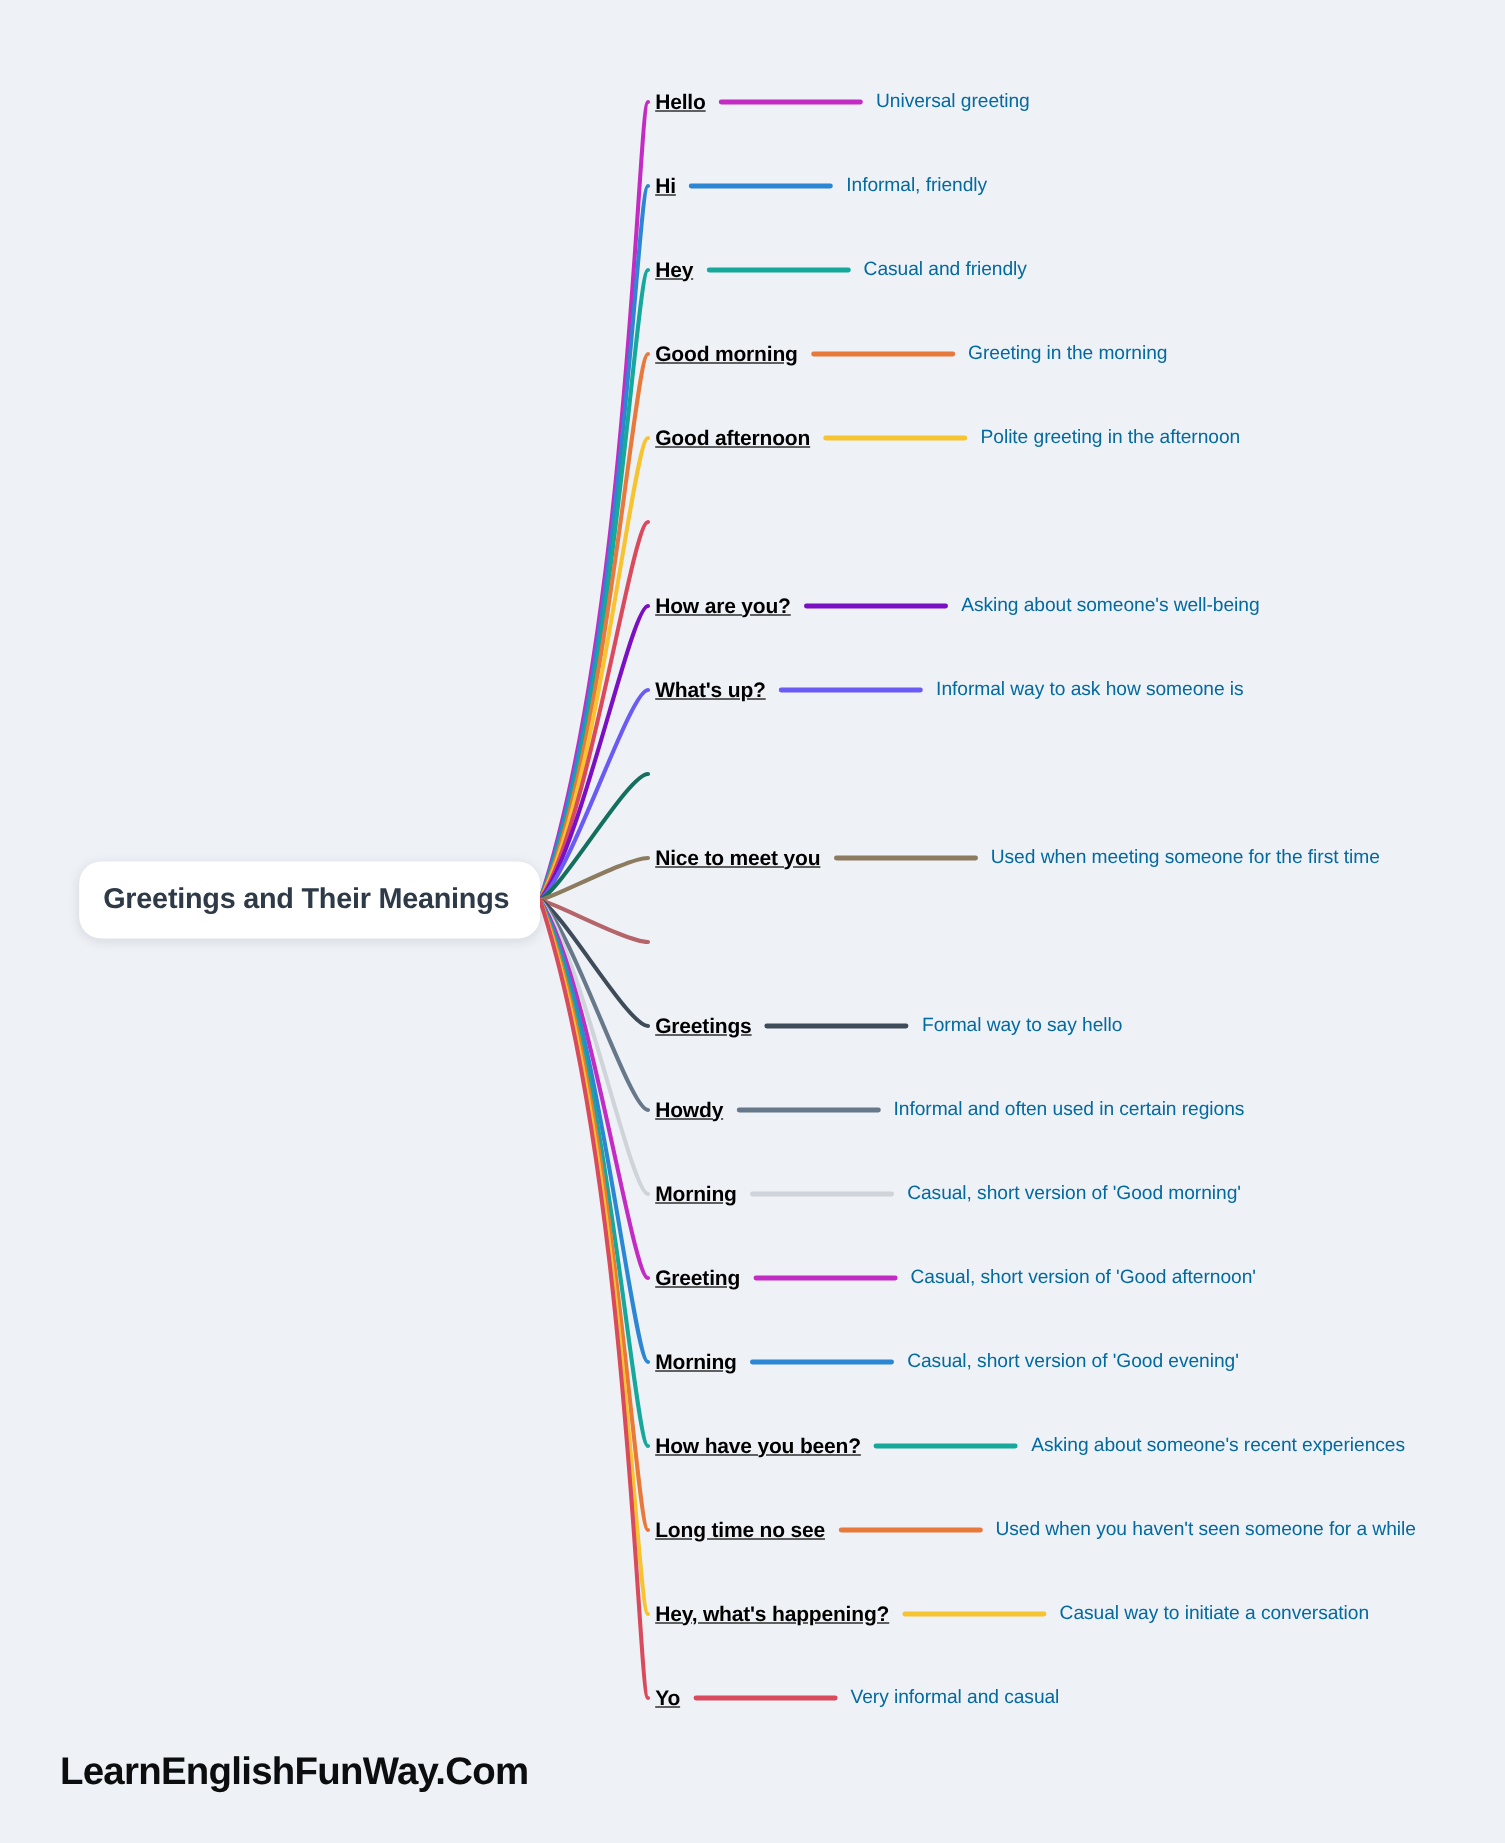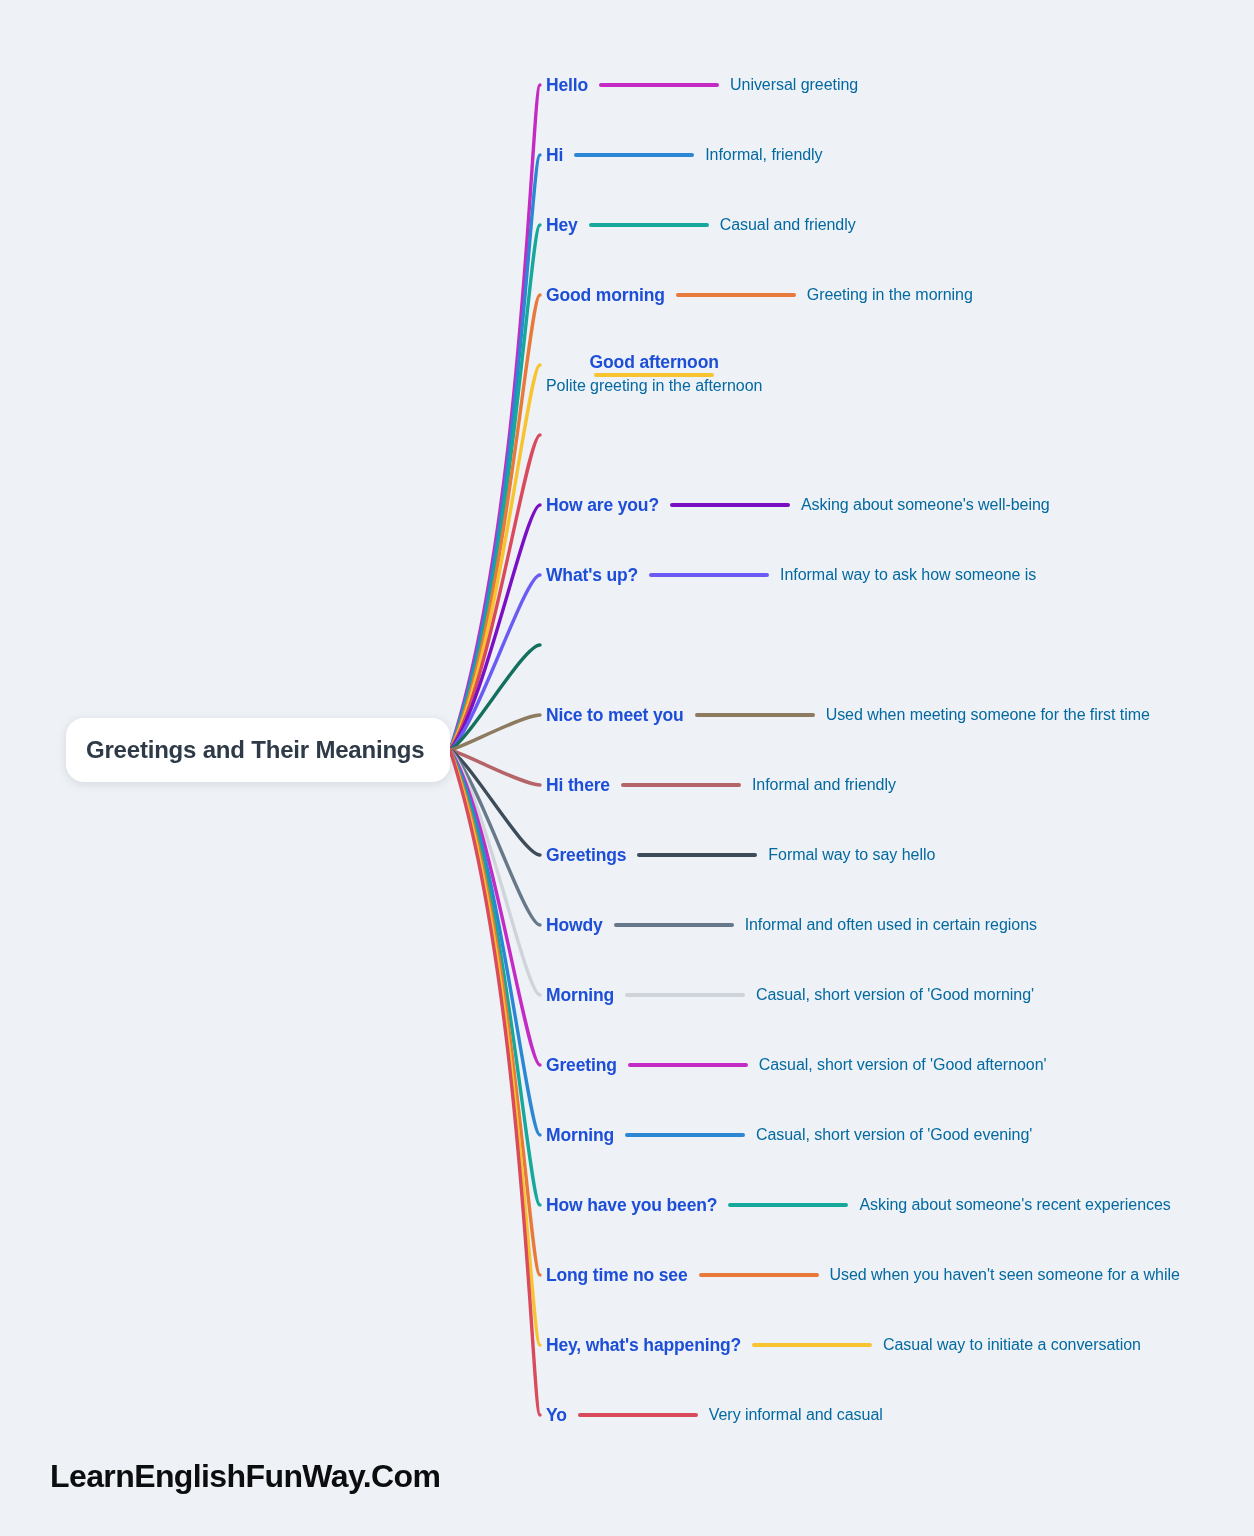--- a/index.html
+++ b/index.html
@@ -61,22 +61,23 @@
     position: absolute;
     left: 546px;
     height: 26px;
     display: flex;
     align-items: center;
     white-space: nowrap;
   }
   .branch-label {
     font-size: 17.5px;
     font-weight: bold;
-    color: #1d4ed8;
+    color: #000000;
     letter-spacing: -0.15px;
+    text-decoration: underline;
   }
   .branch-connector {
     height: 4px;
     width: 120px;
     border-radius: 2px;
     margin: 0 11px;
     flex: none;
   }
   .branch-desc {
     font-size: 16px;
@@ -140,45 +141,40 @@
       <div class="branch" style="top: 212px;">
         <span class="branch-label">Hey</span>
         <span class="branch-connector" style="background: rgb(22, 168, 154);"></span>
         <span class="branch-desc">Casual and friendly</span>
       </div>
       <div class="branch" style="top: 282px;">
         <span class="branch-label">Good morning</span>
         <span class="branch-connector" style="background: rgb(232, 121, 58);"></span>
         <span class="branch-desc">Greeting in the morning</span>
       </div>
-      <div class="branch" style="top: 352px; flex-direction: column;">
+      <div class="branch" style="top: 352px;">
         <span class="branch-label">Good afternoon</span>
         <span class="branch-connector" style="background: rgb(247, 196, 48);"></span>
         <span class="branch-desc">Polite greeting in the afternoon</span>
       </div>
       <div class="branch" style="top: 492px;">
         <span class="branch-label">How are you?</span>
         <span class="branch-connector" style="background: rgb(122, 15, 196);"></span>
         <span class="branch-desc">Asking about someone's well-being</span>
       </div>
       <div class="branch" style="top: 562px;">
         <span class="branch-label">What's up?</span>
         <span class="branch-connector" style="background: rgb(106, 91, 245);"></span>
         <span class="branch-desc">Informal way to ask how someone is</span>
       </div>
       <div class="branch" style="top: 702px;">
         <span class="branch-label">Nice to meet you</span>
         <span class="branch-connector" style="background: rgb(140, 123, 94);"></span>
         <span class="branch-desc">Used when meeting someone for the first time</span>
       </div>
-      <div class="branch" style="top: 772px;">
-        <span class="branch-label">Hi there</span>
-        <span class="branch-connector" style="background: rgb(181, 100, 106);"></span>
-        <span class="branch-desc">Informal and friendly</span>
-      </div>
       <div class="branch" style="top: 842px;">
         <span class="branch-label">Greetings</span>
         <span class="branch-connector" style="background: rgb(62, 75, 89);"></span>
         <span class="branch-desc">Formal way to say hello</span>
       </div>
       <div class="branch" style="top: 912px;">
         <span class="branch-label">Howdy</span>
         <span class="branch-connector" style="background: rgb(102, 120, 138);"></span>
         <span class="branch-desc">Informal and often used in certain regions</span>
       </div>

